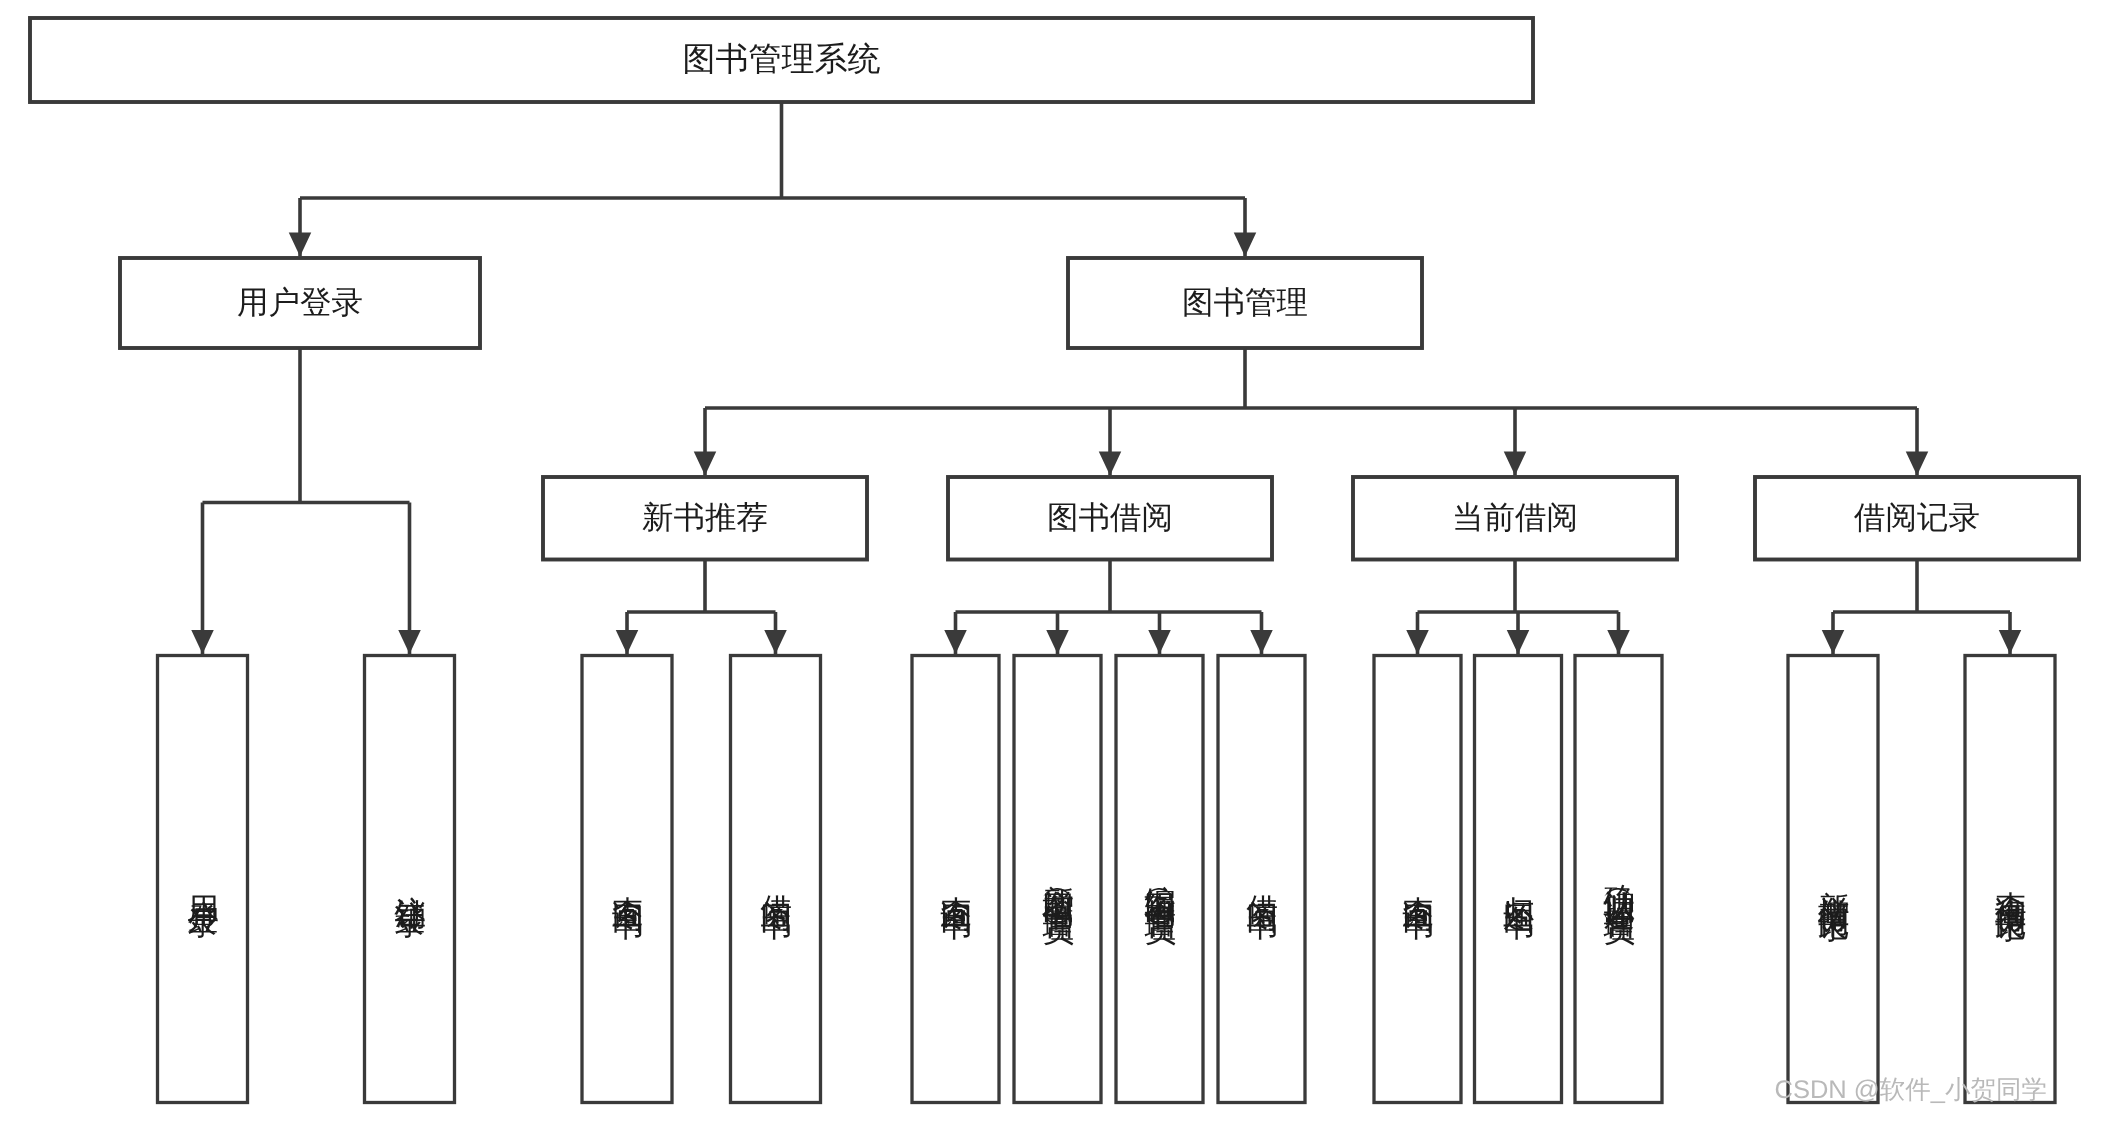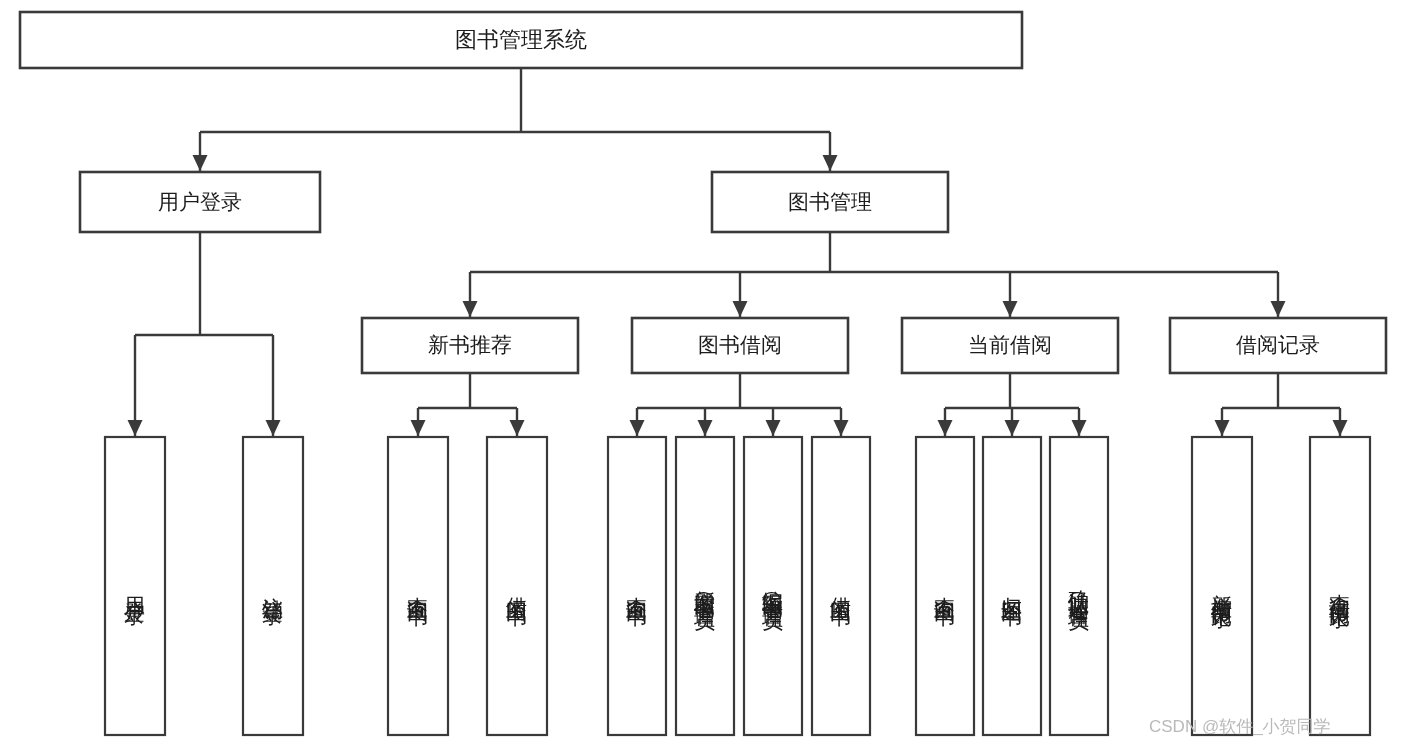--- a/index.html
+++ b/index.html
@@ -187,14 +187,14 @@
       <div class="leaf-label-v" style="left: 608px; top: 437px; width: 58px; height: 298px;">查询图书</div>
       <div class="leaf-label-v" style="left: 676px; top: 437px; width: 58px; height: 298px;">新增图书（管理员）</div>
       <div class="leaf-label-v" style="left: 744px; top: 437px; width: 58px; height: 298px;">编辑图书（管理员）</div>
       <div class="leaf-label-v" style="left: 812px; top: 437px; width: 58px; height: 298px;">借阅图书</div>
       <div class="leaf-label-v" style="left: 916px; top: 437px; width: 58px; height: 298px;">查询图书</div>
       <div class="leaf-label-v" style="left: 983px; top: 437px; width: 58px; height: 298px;">归还图书</div>
       <div class="leaf-label-v" style="left: 1050px; top: 437px; width: 58px; height: 298px;">确认归还（管理员）</div>
       <div class="leaf-label-v" style="left: 1192px; top: 437px; width: 60px; height: 298px;">新增借阅记录</div>
       <div class="leaf-label-v" style="left: 1310px; top: 437px; width: 60px; height: 298px;">查询借阅记录</div>
     </div>
-  <div class="watermark" style="left: 1149px; top: 715px;">CSDN @软件_小贺同学</div>
+  <div class="watermark" style="left: 1183px; top: 715px;">CSDN @软件_小贺同学</div>
 </div>
 
 </body></html>

